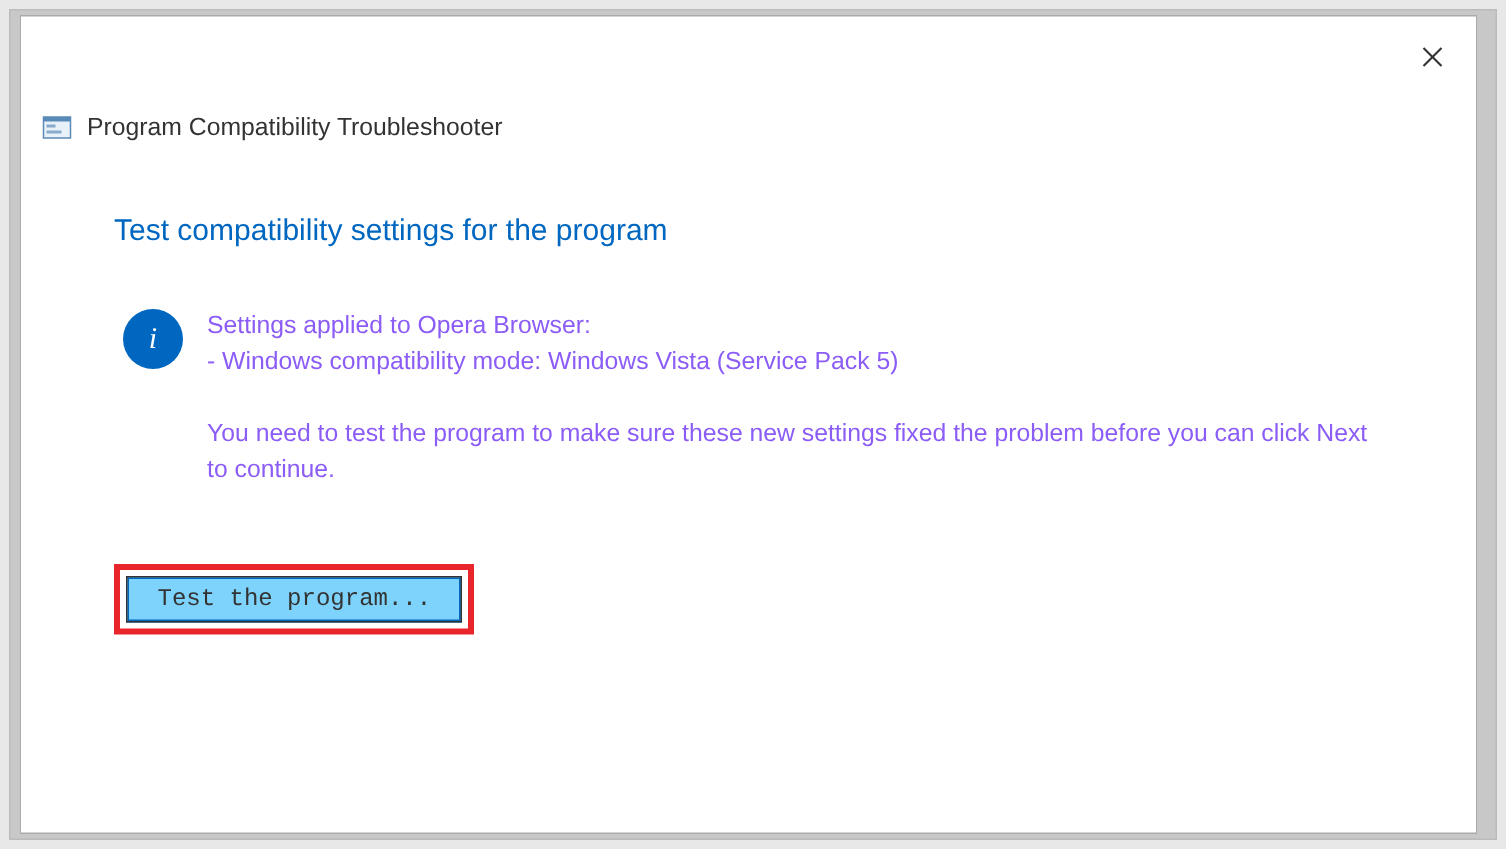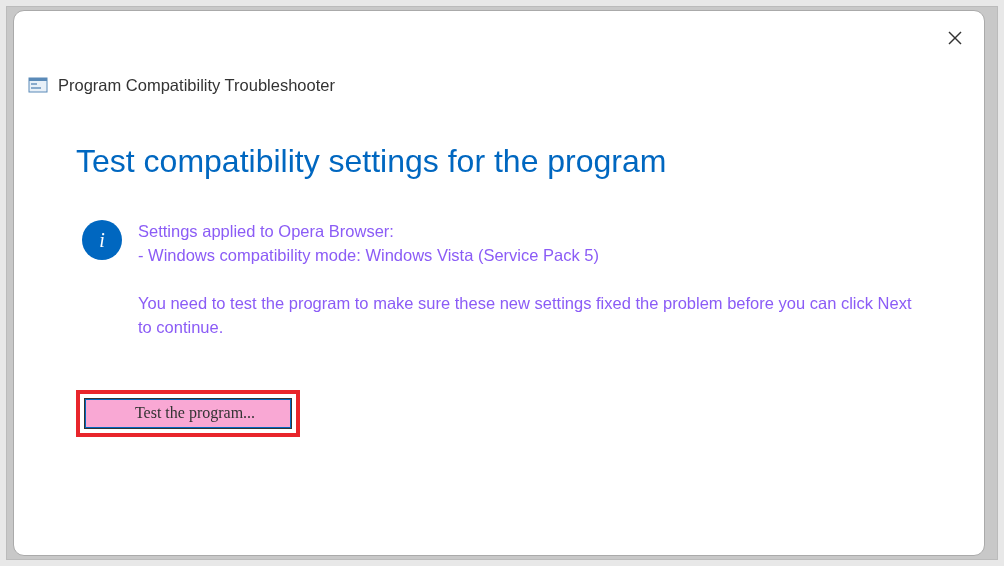--- a/index.html
+++ b/index.html
@@ -21,21 +21,21 @@
       height: 100%;
       border: 1px solid #bbb;
       padding: 3px 3px 3px 6px;
       position: relative;
     }
     .dialog {
       background: #ffffff;
       width: 972px;
       height: 100%;
       border: 1px solid #aaa;
-      border-radius: 11px;
+      border-radius: 0;
       position: relative;
       padding: 0;
     }
     .close-btn {
       position: absolute;
       top: 18px;
       right: 20px;
       width: 18px;
       height: 18px;
       cursor: pointer;
@@ -66,21 +66,21 @@
     .header-title {
       font-size: 16.5px;
       color: #333;
       font-weight: 400;
     }
     .content-area {
       padding: 48px 60px 0 62px;
     }
     .main-heading {
       color: #0067c0;
-      font-size: 32px;
+      font-size: 20px;
       font-weight: 400;
       margin-bottom: 40px;
     }
     .info-row {
       display: flex;
       align-items: flex-start;
       gap: 16px;
       padding-left: 6px;
     }
     .info-icon {
@@ -116,29 +116,29 @@
       margin-top: 24px;
     }
     .button-wrap {
       margin-top: 50px;
       margin-left: 0;
       display: inline-block;
       border: 4px solid #e8252b;
       padding: 4px;
     }
     .test-button {
-      background: #f9a8d4;
+      background: #7dd3fc;
       border: 1px solid #0067c0;
       outline: 1px solid #333;
       outline-offset: -1px;
       box-shadow: inset 0 0 0 1px #0067c0;
-      padding: 5px 6px 6px 20px;
+      padding: 5px 20px 6px 20px;
       font-size: 16px;
       color: #333;
-      font-family: Liberation Serif, serif;
+      font-family: Liberation Mono, monospace;
       cursor: pointer;
       min-width: 208px;
       text-align: center;
     }
   </style>
 </head>
 <body>
 
 <div class="outer-frame">
   <div class="dialog">

